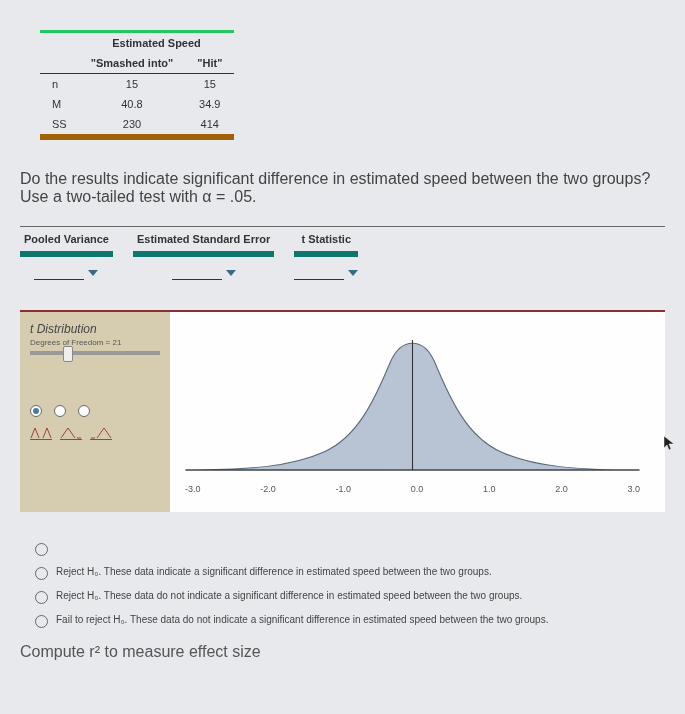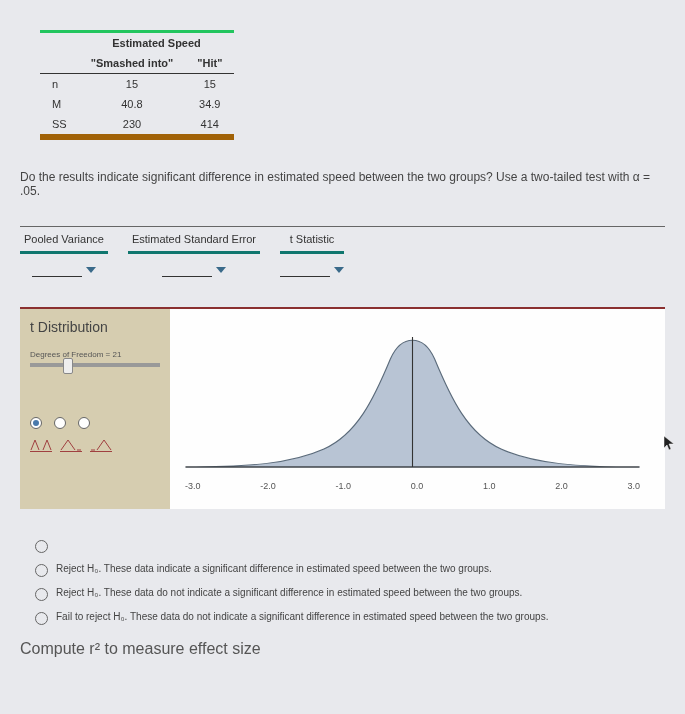--- a/index.html
+++ b/index.html
@@ -33,41 +33,41 @@
   }
   .data-table .sub-header th {
     border-bottom: 1px solid #333;
   }
   .data-table .last-row td {
     border-bottom: 6px solid #a16207;
   }
   .row-label { text-align: left !important; padding-right: 20px; }
   
   .question {
-    margin: 30px 0 28px 0;
-    font-size: 12px;
+    margin: 30px 0 20px 0;
+    font-size: 16px;
     color: #444;
   }
   
   .calc-row {
     display: flex;
     gap: 20px;
     margin: 20px 0 30px 0;
     align-items: flex-start;
     border-top: 1px solid #666;
     padding-top: 0;
   }
   .calc-group {
     text-align: center;
   }
   .calc-label {
-    font-weight: normal;
+    font-weight: bold;
     font-size: 11px;
     padding: 6px 4px;
-    border-bottom: 3px solid #0f766e;
+    border-bottom: 6px solid #0f766e;
     white-space: nowrap;
   }
   .calc-input {
     display: flex;
     align-items: center;
     justify-content: center;
     margin-top: 8px;
     gap: 2px;
   }
   .blank-line {
@@ -98,22 +98,23 @@
   }
   .dist-controls {
     width: 150px;
     background: #d6cdb0;
     padding: 10px;
     box-sizing: border-box;
     font-size: 9px;
     position: relative;
   }
   .dist-title {
-    font-size: 14px;
-    margin-bottom: 15px;
+    font-style: italic;
+    font-size: 12px;
+    margin-bottom: 2px;
     color: #444;
   }
   .df-label {
     font-size: 8px;
     color: #555;
     margin-bottom: 4px;
   }
   .slider {
     width: 100%;
     height: 4px;

